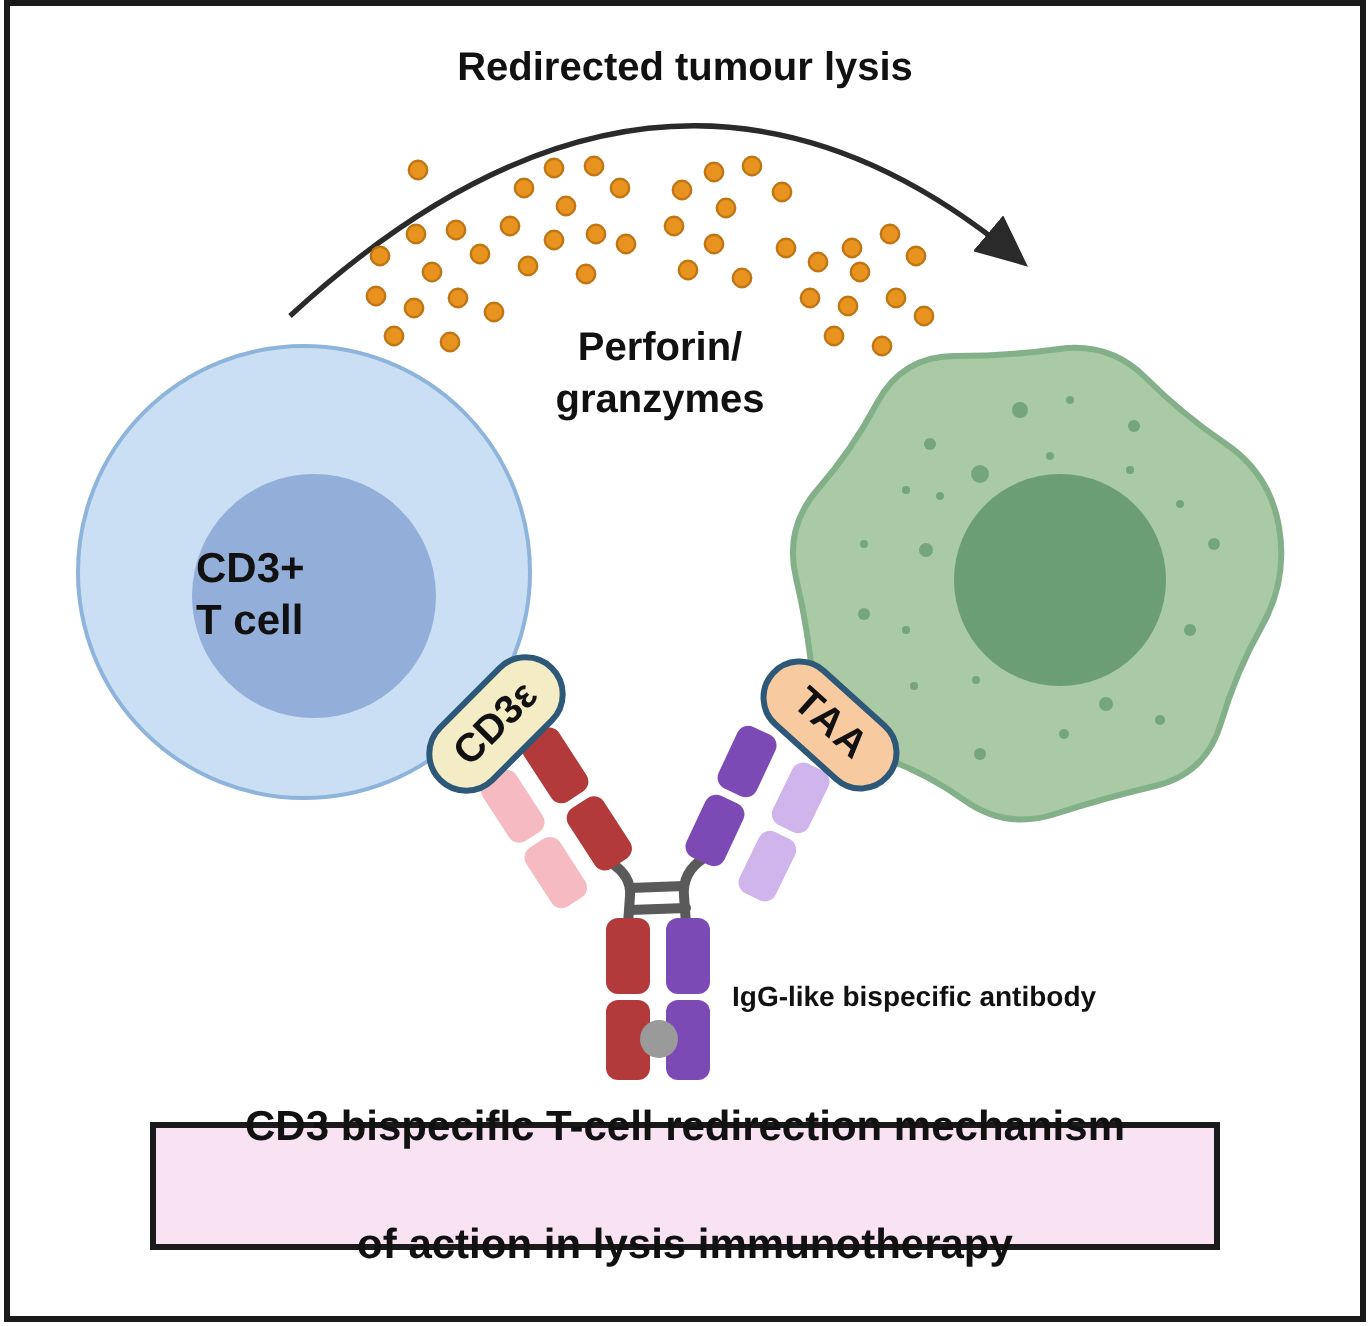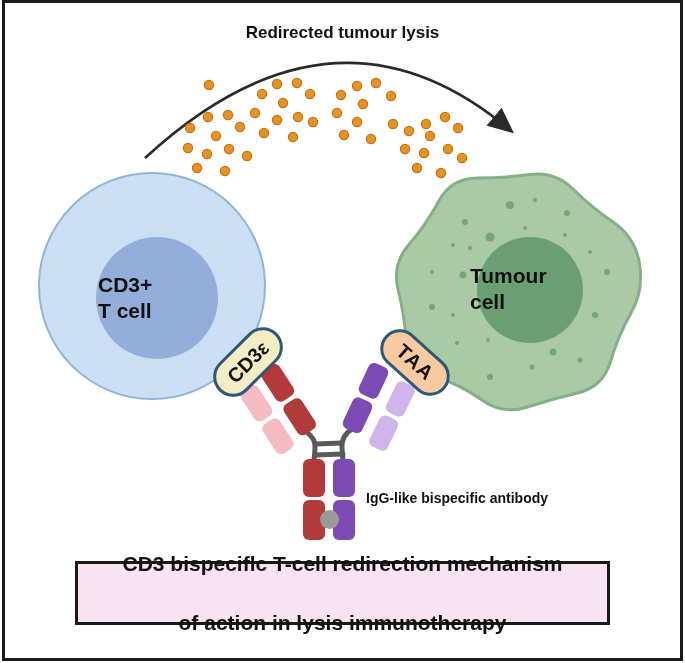--- a/index.html
+++ b/index.html
@@ -64,21 +64,21 @@
     border-radius:22px;display:flex;align-items:center;justify-content:center;
     font-weight:bold;font-size:20px;
   }
   #pill-cd3e{left:207px;top:342px;width:82px;height:40px;transform:rotate(-45deg);
     background:var(--cd3e_fill,#f3ecc5);}
   #pill-taa{left:375px;top:343px;width:80px;height:39px;transform:rotate(42deg);
     background:var(--taa_fill,#f8caa0);letter-spacing:1px;}
 
   .title{
     position:absolute;left:0;top:23px;width:100%;text-align:center;
-    font-weight:bold;font-size:17px;
+    font-weight:bold;font-size:20px;
   }
   .perforin{
     position:absolute;left:240px;top:161px;width:180px;text-align:center;
     font-weight:bold;font-size:20px;line-height:26px;white-space:pre-line;
   }
   .igg-label{
     position:absolute;left:366px;top:490px;font-weight:bold;font-size:14px;
   }
   .caption-box{
     position:absolute;left:75px;top:561px;width:535px;height:64px;box-sizing:border-box;
@@ -212,24 +212,24 @@
 
   <div class="pill" id="pill-cd3e">
     <span>CD3ε</span>
   </div>
   <div class="pill" id="pill-taa">
     <span>TAA</span>
   </div>
 
   <div class="cell-label" id="tcell-label">CD3+
 T cell</div>
-  <div class="cell-label" id="tumour-label">Tumour
-cell</div>
 
   <div class="title">Redirected tumour lysis</div>
+  <div class="perforin">Perforin/
+granzymes</div>
   <div class="igg-label">IgG-like bispecific antibody</div>
 
   <div class="caption-box">
     <div>CD3 bispeciflc T-cell redirection mechanism</div>
     <div>of action in lysis immunotherapy</div>
   </div>
 
   <div class="frame"></div>
 </div>
 

